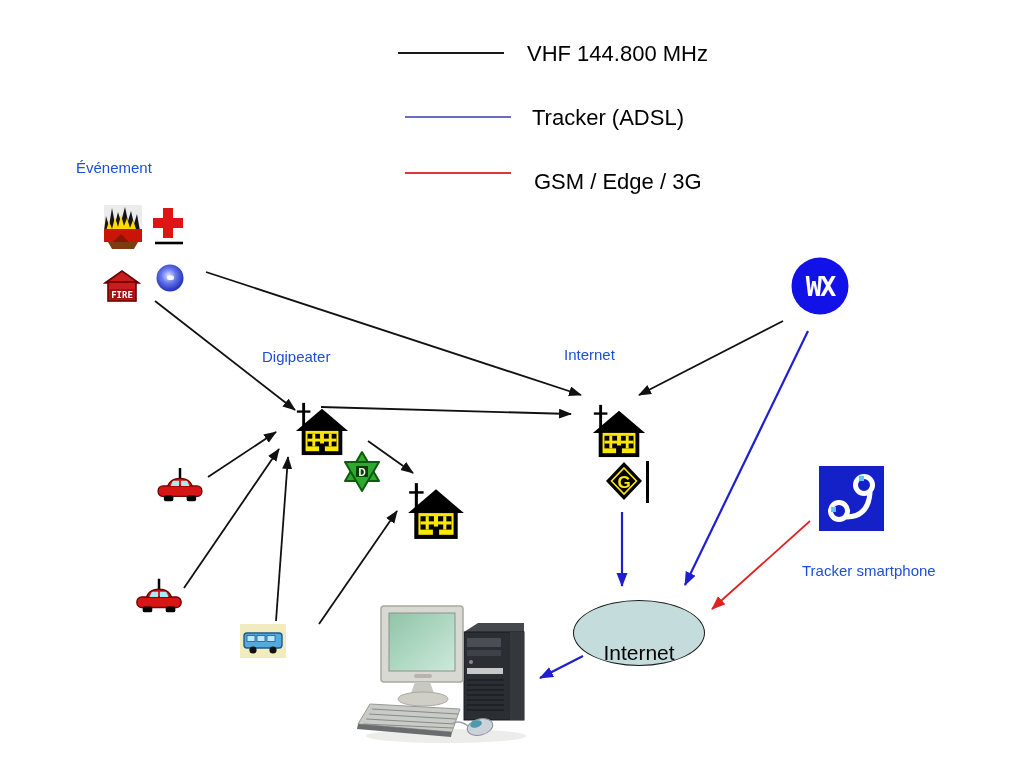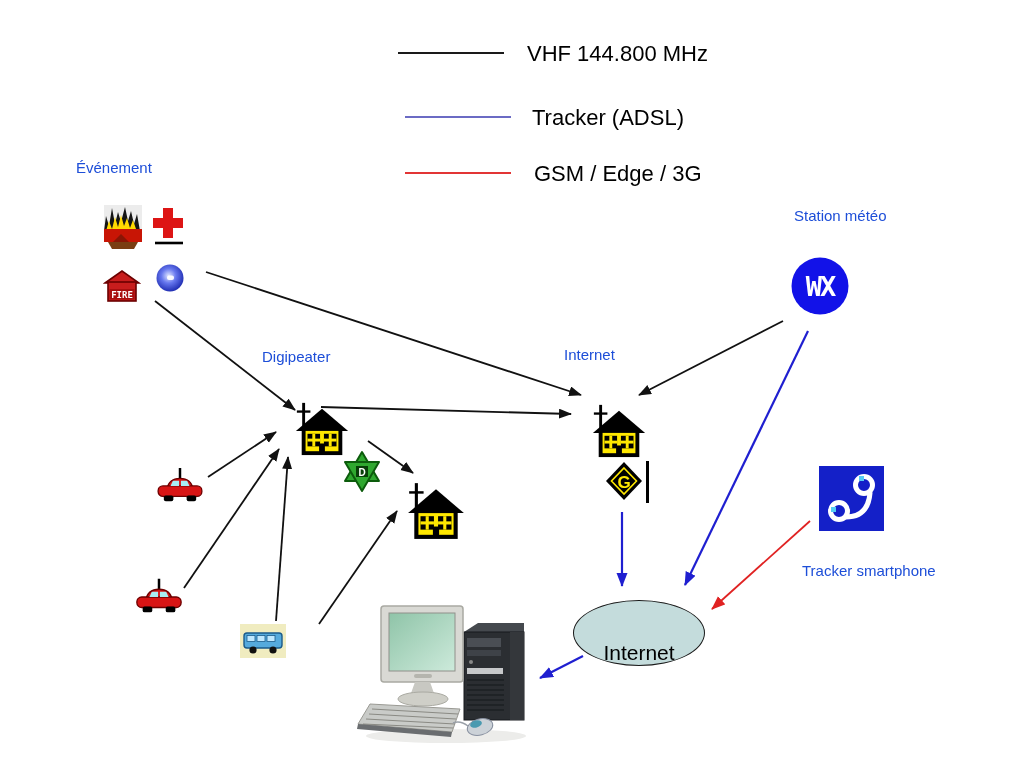--- a/index.html
+++ b/index.html
@@ -55,24 +55,23 @@
     </defs>
   </svg>
 
   <div class="legend-line vhf" style="left:360px;top:52px;width:106px"></div>
   <div class="legend-label" style="left:489px;top:41px">VHF 144.800 MHz</div>
 
   <div class="legend-line adsl" style="left:367px;top:116px;width:106px"></div>
   <div class="legend-label" style="left:494px;top:105px">Tracker (ADSL)</div>
 
   <div class="legend-line gsm" style="left:367px;top:172px;width:106px"></div>
-  <div class="legend-label" style="left:496px;top:161px">GSM / Edge / 3G</div>
+  <div class="legend-label" style="left:496px;top:169px">GSM / Edge / 3G</div>
 
   <div class="label" style="left:38px;top:159px">Événement</div>
-  <div class="label" style="left:756px;top:207px">Station météo</div>
   <div class="label" style="left:224px;top:348px">Digipeater</div>
   <div class="label" style="left:526px;top:346px">Internet</div>
   <div class="label" style="left:764px;top:562px">Tracker smartphone</div>
 
   <svg class="icon" style="left:63px;top:204px" width="44" height="46" viewBox="0 0 44 46">
     <rect x="3" y="1" width="38" height="26" fill="#ececec"></rect>
     <polygon points="3,27 5,12 8,22 11,4 14,20 17,8 20,18 24,3 27,17 30,7 33,20 36,10 39,27" fill="#151515"></polygon>
     <polygon points="5,27 8,17 11,25 14,13 17,23 20,11 23,22 26,14 29,24 32,16 35,25 38,27" fill="#ffd900"></polygon>
     <rect x="3" y="25" width="38" height="13" fill="#c81505"></rect>
     <polygon points="7,38 37,38 33,45 11,45" fill="#7a3d12"></polygon>

